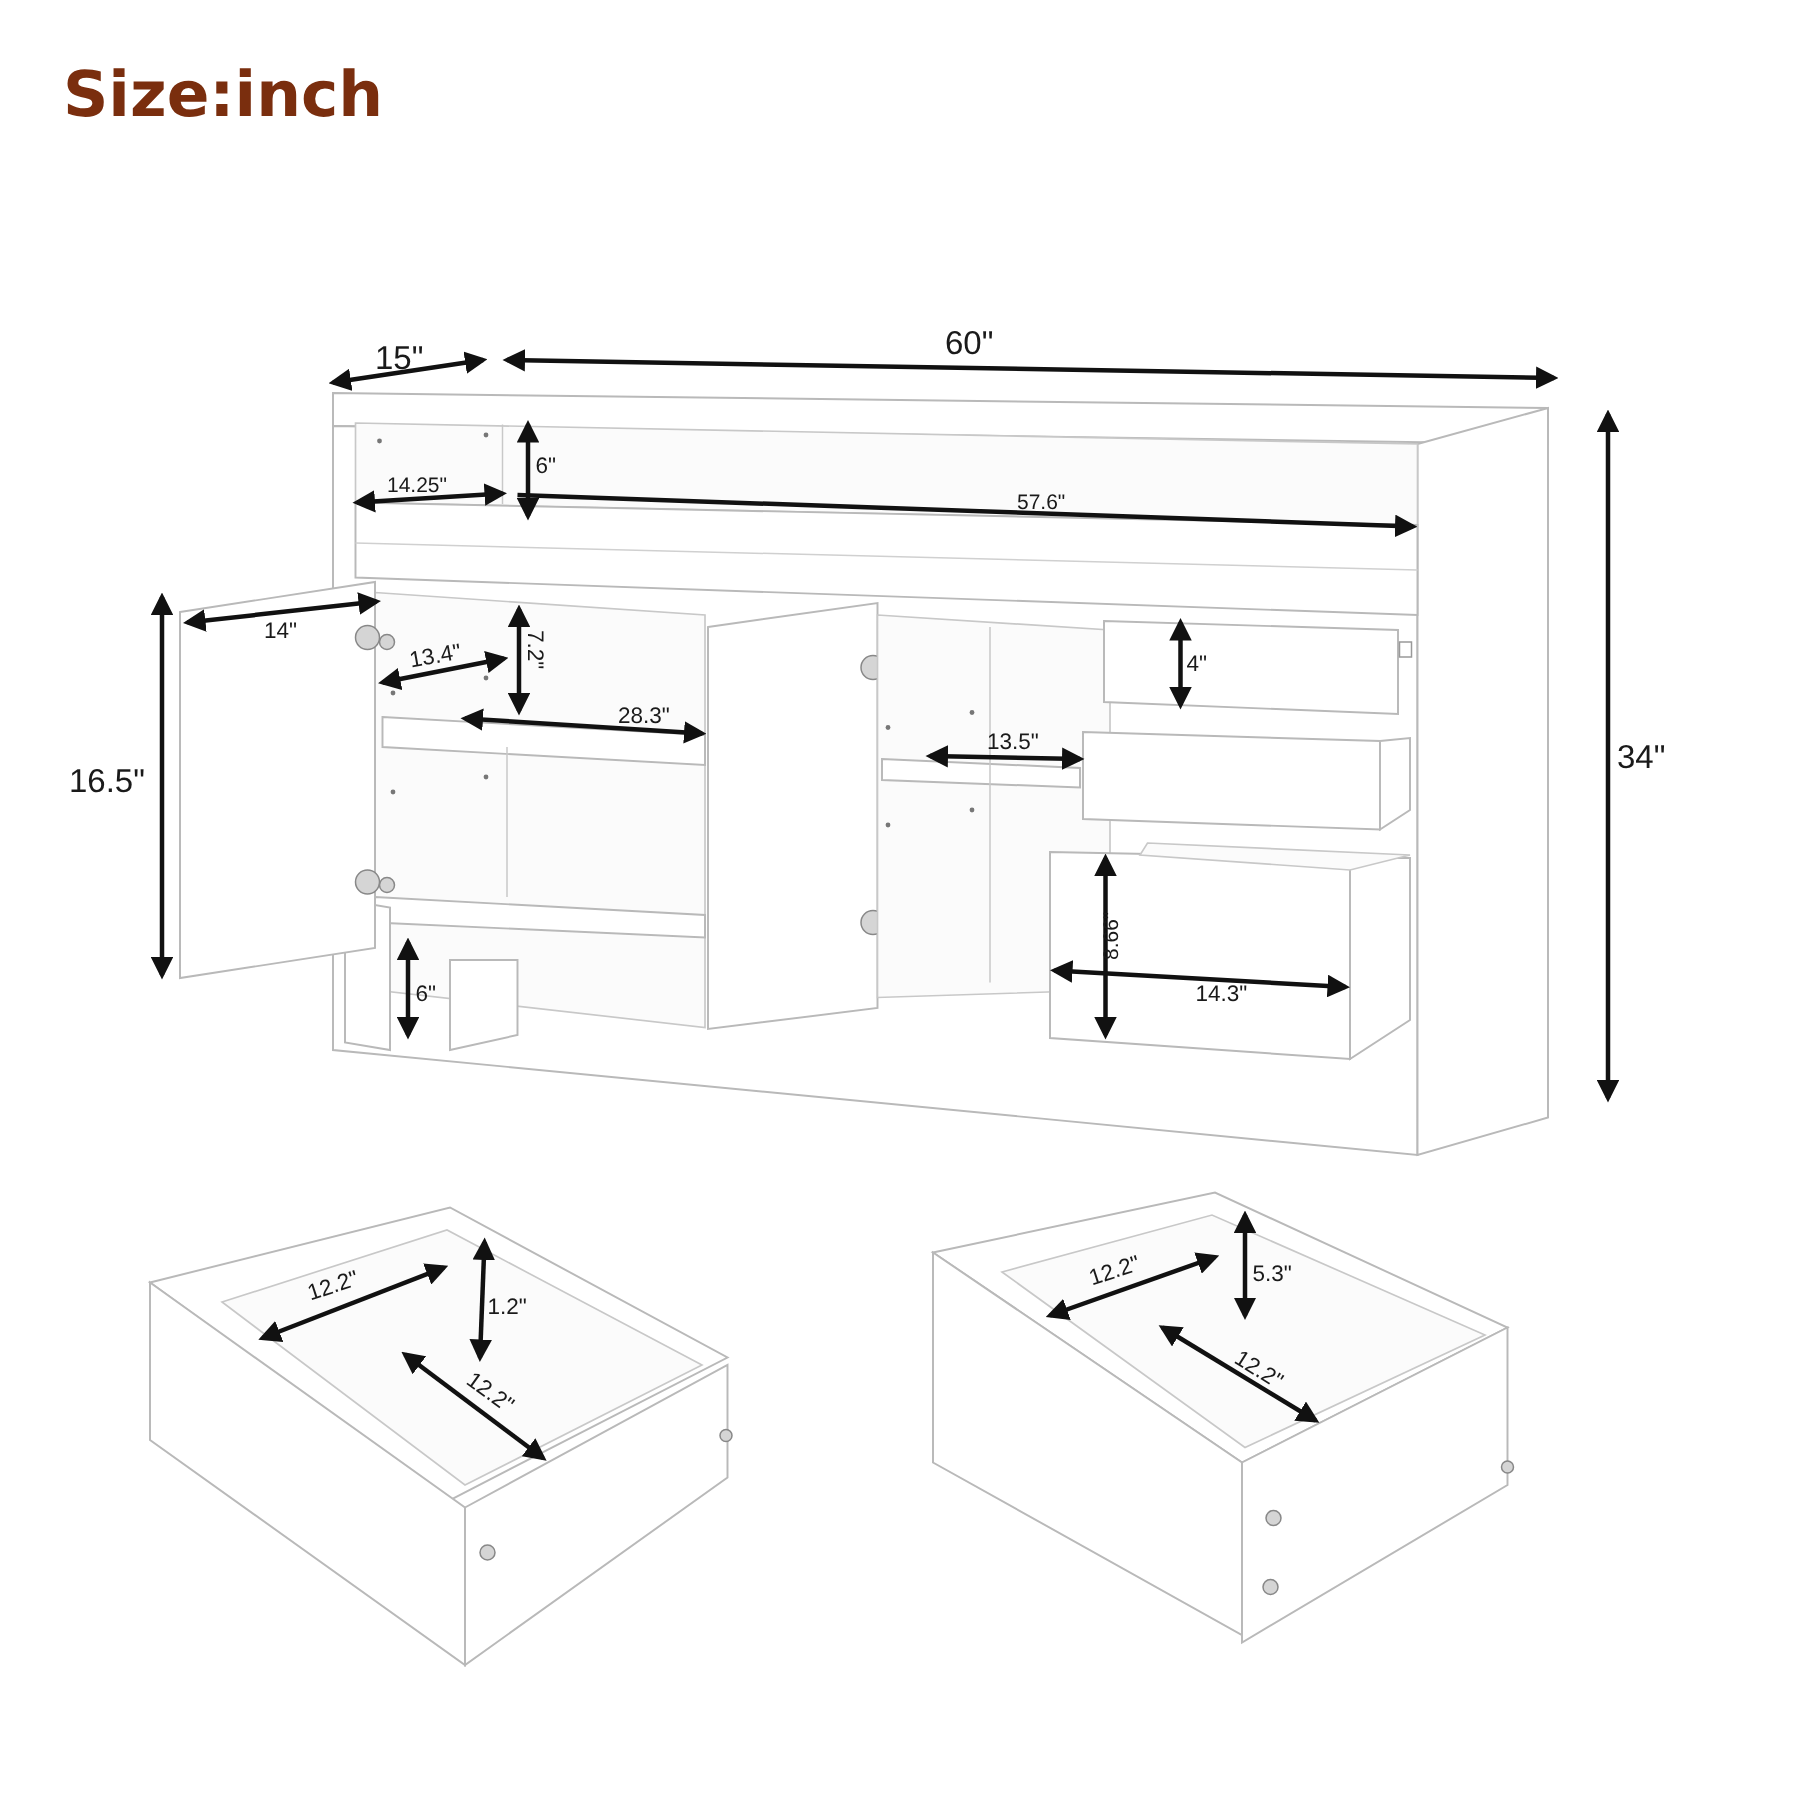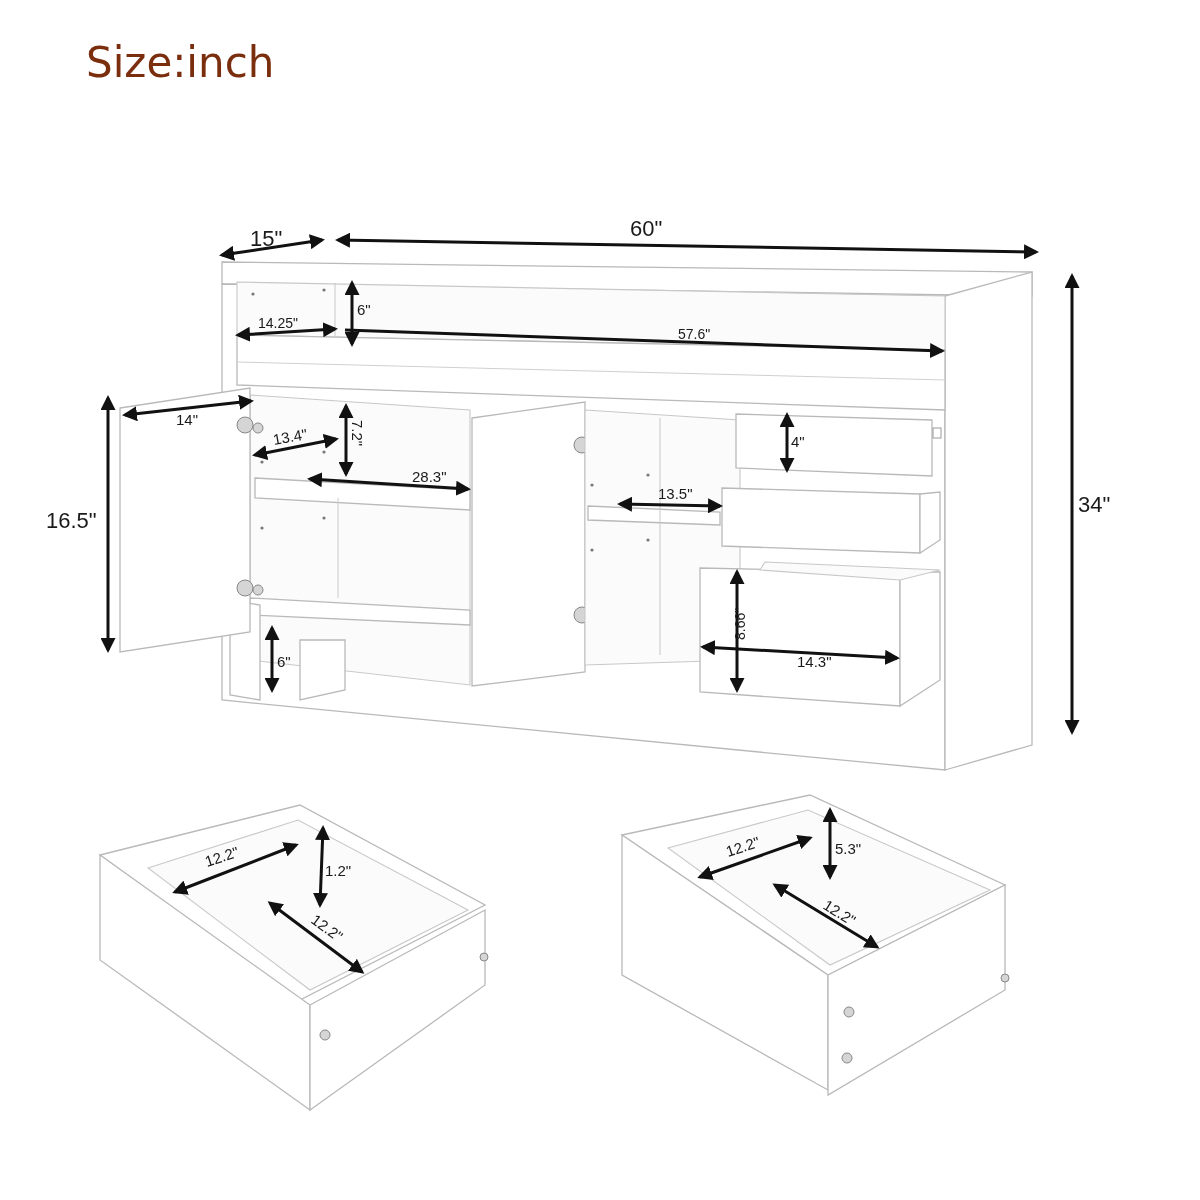--- a/index.html
+++ b/index.html
@@ -1,17 +1,17 @@
 <!DOCTYPE html>
 <html><head>
   <meta charset="utf-8">
   <style>
     html, body { margin: 0; padding: 0; background: #ffffff; }
     body { width: 1200px; height: 1200px; position: relative; overflow: hidden; font-family: "DejaVu Sans", sans-serif; }
-    .title { position: absolute; left: 42px; top: 38px; font-size: 42px; font-weight: normal; color: #7a2e0e; letter-spacing: 0px; font-family: "DejaVu Sans", sans-serif; margin-left: 44px; }
+    .title { position: absolute; left: 42px; top: 38px; font-size: 42px; font-weight: bold; color: #7a2e0e; letter-spacing: 0px; font-family: "DejaVu Sans", sans-serif; }
     svg { position: absolute; left: 0; top: 0; }
     .lbl { font-family: "Liberation Sans", sans-serif; fill: #1a1a1a; }
     .outline { fill: #ffffff; stroke: #b9b9b9; stroke-width: 1.3; }
     .inner { fill: #fbfbfb; stroke: #c8c8c8; stroke-width: 1.1; }
     .dim { stroke: #111111; stroke-width: 3; fill: none; }
     .hinge { fill: #d5d5d5; stroke: #888; stroke-width: 1; }
     .dot { fill: #777; }
   </style>
 </head>
 <body>

